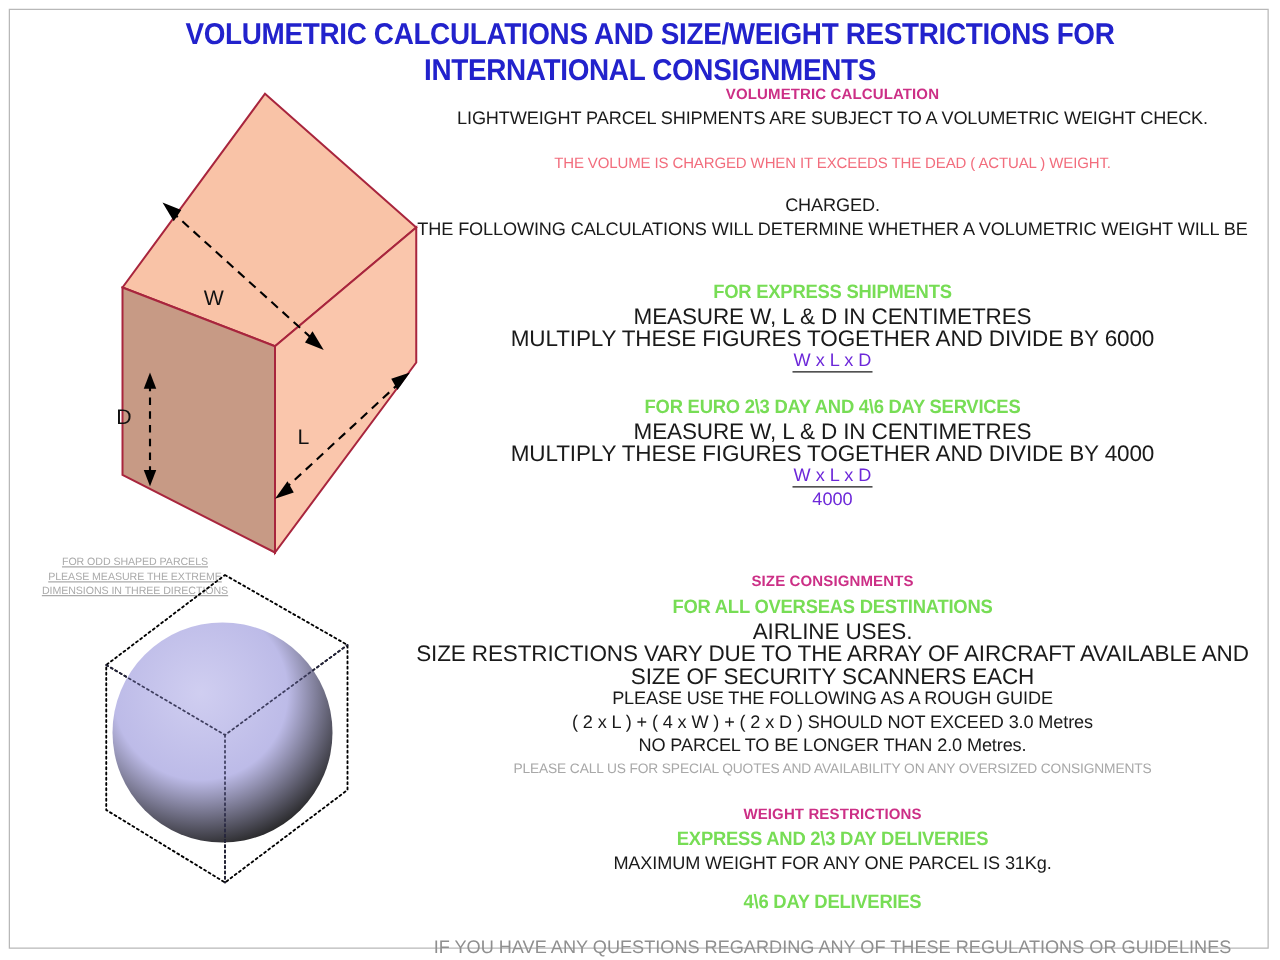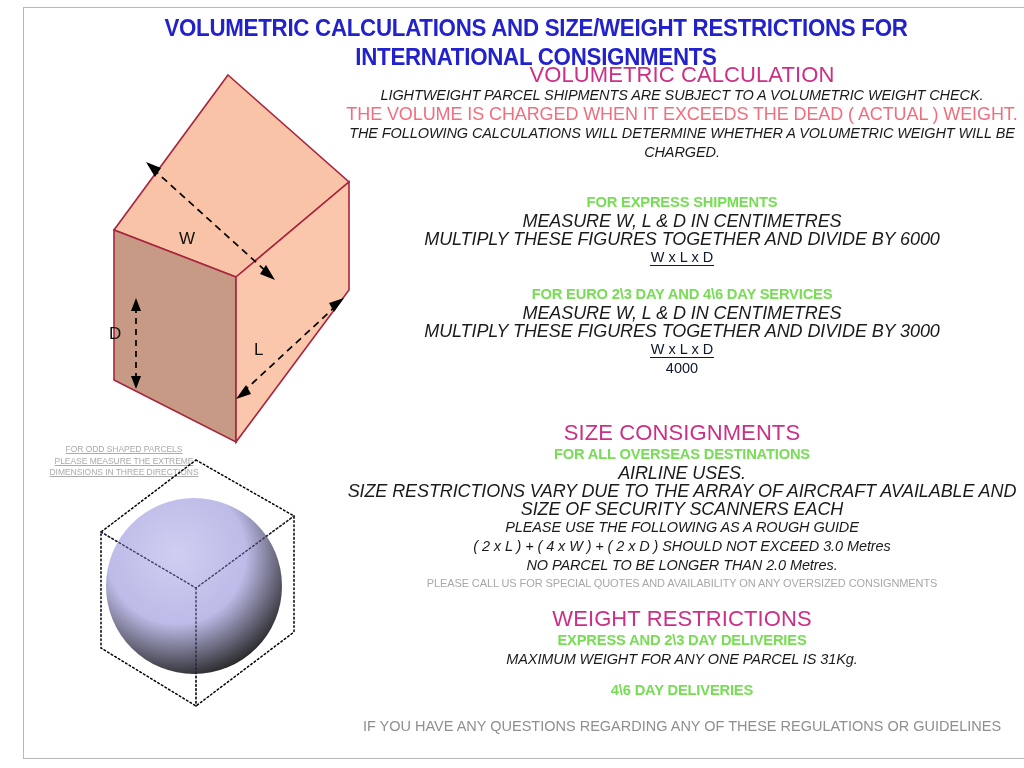--- a/index.html
+++ b/index.html
@@ -9,21 +9,21 @@
   }
   body {
     width: 1024px;
     height: 768px;
     font-family: "Liberation Sans", sans-serif;
     position: relative;
     overflow: hidden;
   }
   #page {
     position: absolute;
-    left: 16px; top: 0;
+    left: 0; top: 0;
     width: 856px;
     height: 768px;
     background: #ffffff;
   }
   .page-frame {
     position: absolute;
     left: 7px;
     top: 7px;
     width: 1008px;
     height: 752px;
@@ -52,72 +52,72 @@
   
   .content {
     position: absolute;
     left: 326px;
     top: 64px;
     width: 680px;
     text-align: center;
   }
   .h-magenta {
     color: #cc2f86;
-    font-size: 22px;
+    font-size: 12px;
     line-height: 22px;
     margin: 0;
     letter-spacing: 0.1px;
+    font-weight: bold;
   }
   .h-green {
     color: #77dd55;
     font-size: 15.5px;
     font-weight: bold;
     line-height: 20px;
     margin: 0;
     letter-spacing: -0.2px;
     transform: scaleX(0.95);
     transform-origin: center;
   }
   .body-line {
     color: #1a1a1a;
     font-size: 14.5px;
     line-height: 19px;
     margin: 0;
     letter-spacing: -0.1px;
-    font-style: italic;
   }
   .body-line.small-cap {
     font-size: 18px;
     line-height: 18px;
   }
   .pink-line {
     color: #f26d7d;
-    font-size: 18px;
+    font-size: 12px;
     line-height: 19px;
-    margin: 0;
+    margin: 16px;
     letter-spacing: -0.1px;
   }
   .grey-note {
     color: #a8a8a8;
     font-size: 11px;
     line-height: 16px;
     margin: 0;
     letter-spacing: -0.1px;
   }
   .grey-line {
     color: #8f8f8f;
     font-size: 14.5px;
     line-height: 19px;
     margin: 0;
   }
   .frac {
     margin: 0;
     font-size: 14.5px;
     line-height: 19px;
-    color: #0f172a;
+    color: #6d28d9;
   }
   .frac .num {
     border-bottom: 1px solid #1a1a1a;
     padding: 0 1px 0 1px;
   }
   .gap-sm { height: 11px; }
   .gap-md { height: 17px; }
   .gap-lg { height: 30px; }
   .gap-xl { height: 44px; }
 
@@ -244,37 +244,37 @@
         <line x1="120" y1="140" x2="120" y2="258"></line>
       </g>
     </svg>
   </div>
 
   <div class="content">
 
     <p class="h-magenta">VOLUMETRIC CALCULATION</p>
     <p class="body-line">LIGHTWEIGHT PARCEL SHIPMENTS ARE SUBJECT TO A VOLUMETRIC WEIGHT CHECK.</p>
     <p class="pink-line">THE VOLUME IS CHARGED WHEN IT EXCEEDS THE DEAD ( ACTUAL ) WEIGHT.</p>
+    <p class="body-line">CHARGED.</p>
     <p class="body-line">THE FOLLOWING CALCULATIONS WILL DETERMINE WHETHER A VOLUMETRIC WEIGHT WILL BE</p>
-    <p class="body-line">CHARGED.</p>
 
     <div class="gap-lg"></div>
 
     <p class="h-green">FOR EXPRESS SHIPMENTS</p>
     <p class="body-line small-cap">MEASURE W, L &amp; D IN CENTIMETRES</p>
     <p class="body-line small-cap">MULTIPLY THESE FIGURES TOGETHER AND DIVIDE BY 6000</p>
     <p class="frac">
       <span class="num">W x L x D</span>
     </p>
 
     <div class="gap-md"></div>
 
     <p class="h-green">FOR EURO 2\3 DAY AND 4\6 DAY SERVICES</p>
     <p class="body-line small-cap">MEASURE W, L &amp; D IN CENTIMETRES</p>
-    <p class="body-line small-cap">MULTIPLY THESE FIGURES TOGETHER AND DIVIDE BY 3000</p>
+    <p class="body-line small-cap">MULTIPLY THESE FIGURES TOGETHER AND DIVIDE BY 4000</p>
     <p class="frac">
       <span class="num">W x L x D</span>
     </p>
     <p class="frac">4000</p>
 
     <div class="gap-xl"></div>
 
     <p class="h-magenta">SIZE CONSIGNMENTS</p>
     <p class="h-green">FOR ALL OVERSEAS DESTINATIONS</p>
     <p class="body-line small-cap">AIRLINE USES.</p>

